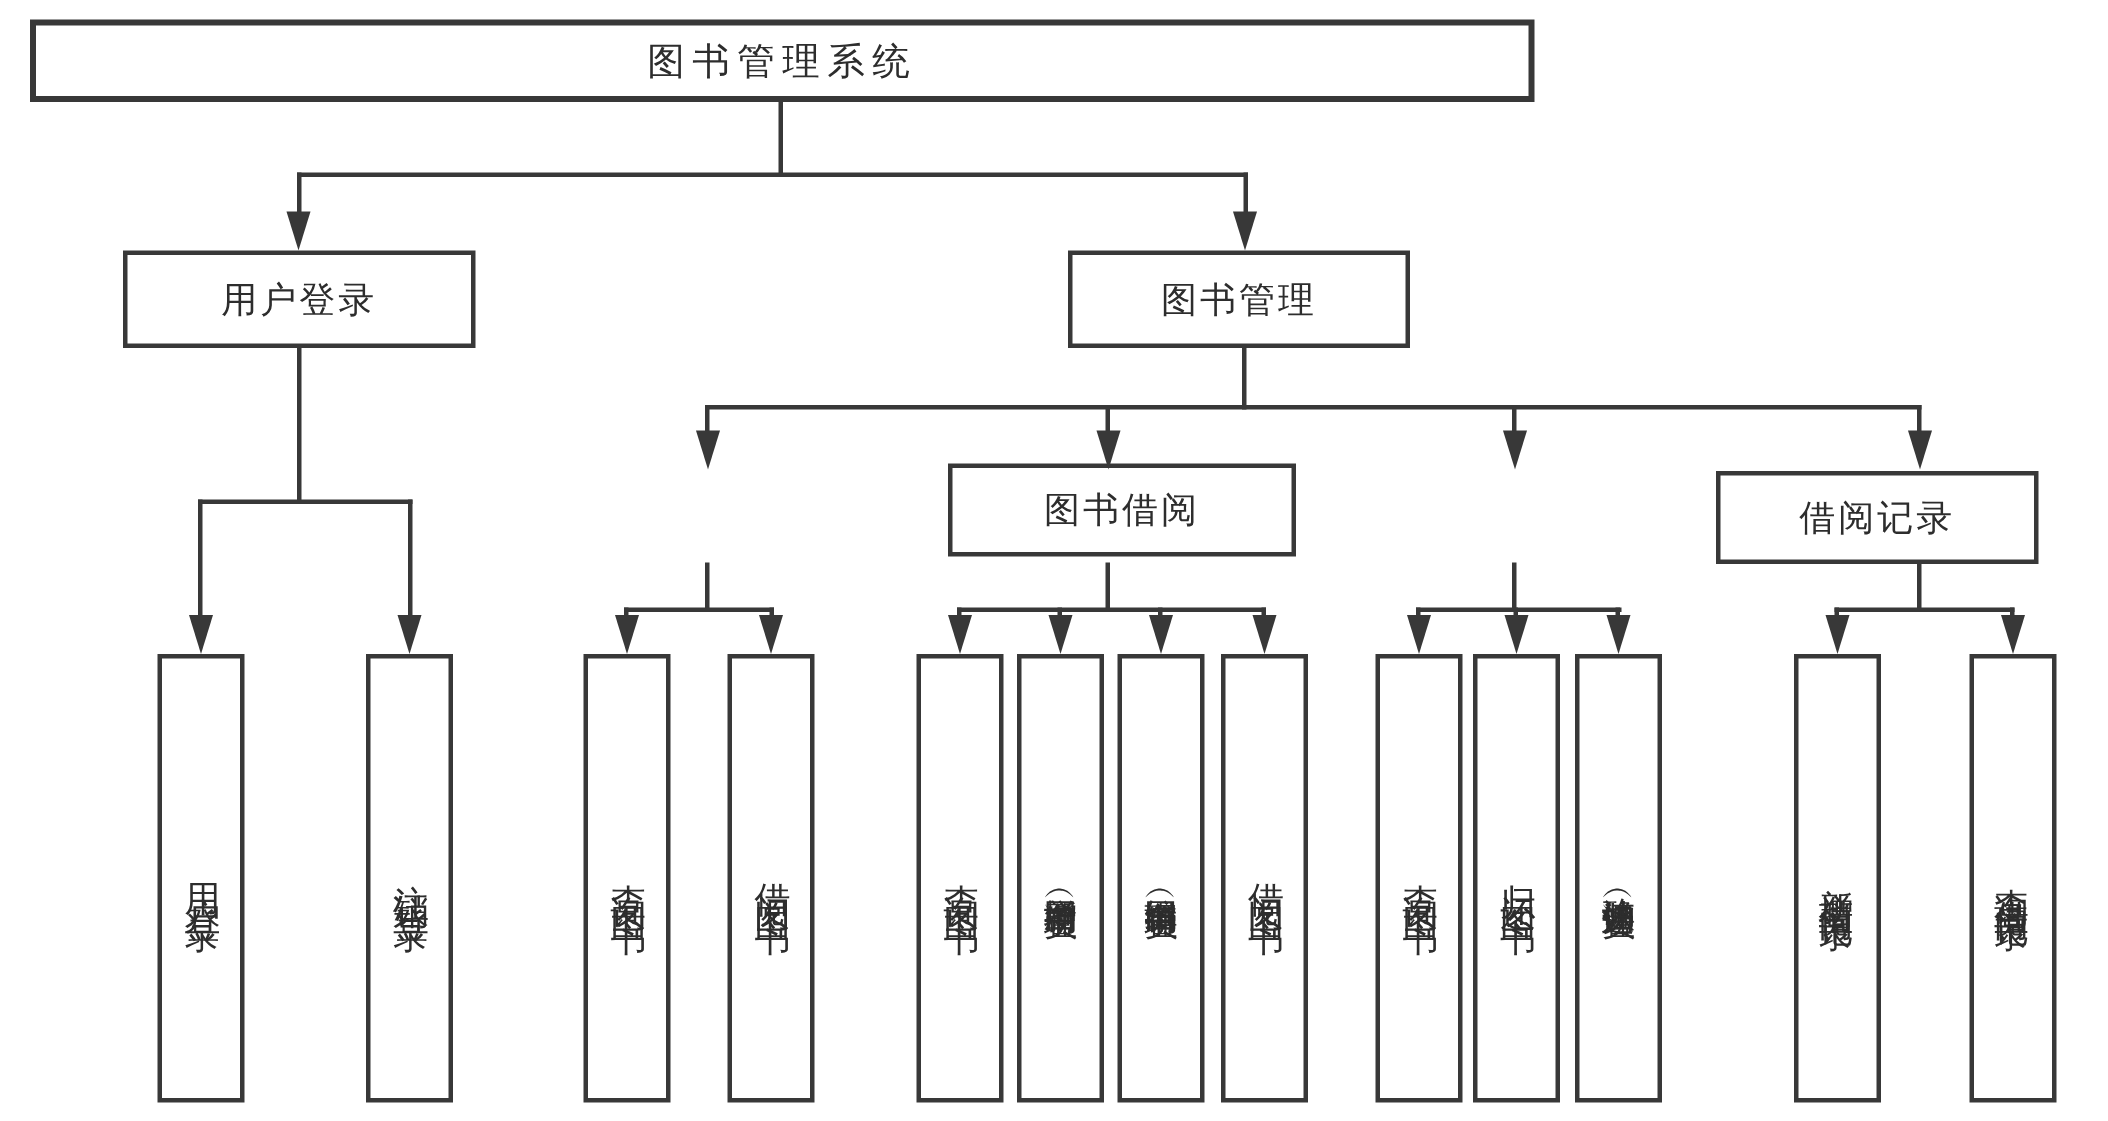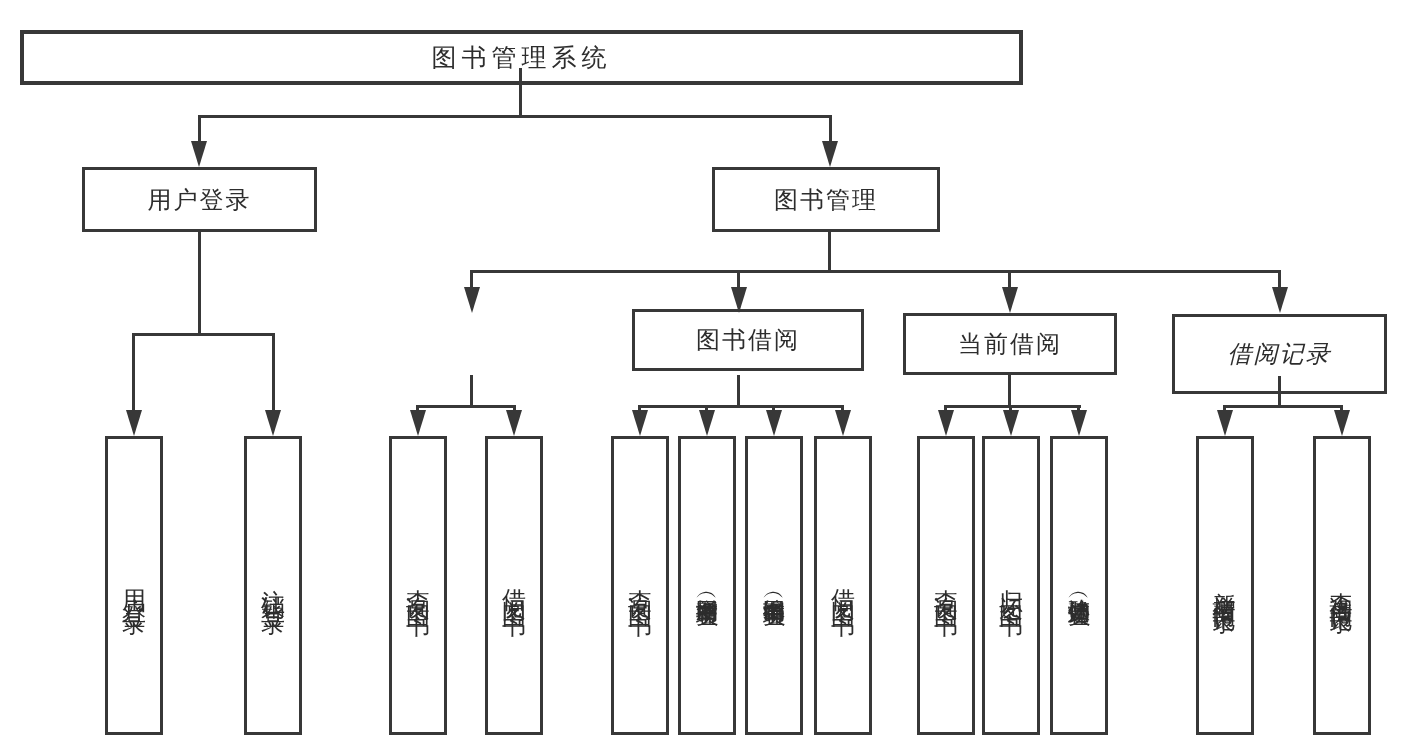--- a/index.html
+++ b/index.html
@@ -53,32 +53,31 @@
     text-shadow:1px 1px 1px rgba(228,140,160,0.45);
     letter-spacing:0.5px;
     white-space:nowrap;
   }
 </style>
 </head>
 <body>
 
 <div id="stage">
 
-  <div class="box root" style="left:20px;top:30px;width:1003px;height:55px;">图书管理系统</div>
+  <div class="box root" style="left:20px;top:13px;width:1003px;height:55px;">图书管理系统</div>
 
   <div class="box" style="left:82px;top:167px;width:235px;height:65px;">用户登录</div>
 
   <div class="box" style="left:712px;top:167px;width:228px;height:65px;">图书管理</div>
 
 
   <div class="box" style="left:632px;top:309px;width:232px;height:62px;">图书借阅</div>
 
-  <div class="box" style="left:903px;top:313px;width:214px;height:62px;">当前借阅</div>
 
-  <div class="box" style="left:1172px;top:314px;width:215px;height:80px;font-style:italic;">借阅记录</div>
+  <div class="box" style="left:1144px;top:314px;width:215px;height:62px;">借阅记录</div>
 
   <div class="box leaf" style="left:105px;top:436px;width:58px;height:299px;">用户登录</div>
 
   <div class="box leaf" style="left:244px;top:436px;width:58px;height:299px;">注销登录</div>
 
   <div class="box leaf" style="left:389px;top:436px;width:58px;height:299px;">查询图书</div>
 
   <div class="box leaf" style="left:485px;top:436px;width:58px;height:299px;">借阅图书</div>
 
   <div class="box leaf" style="left:611px;top:436px;width:58px;height:299px;">查询图书</div>

